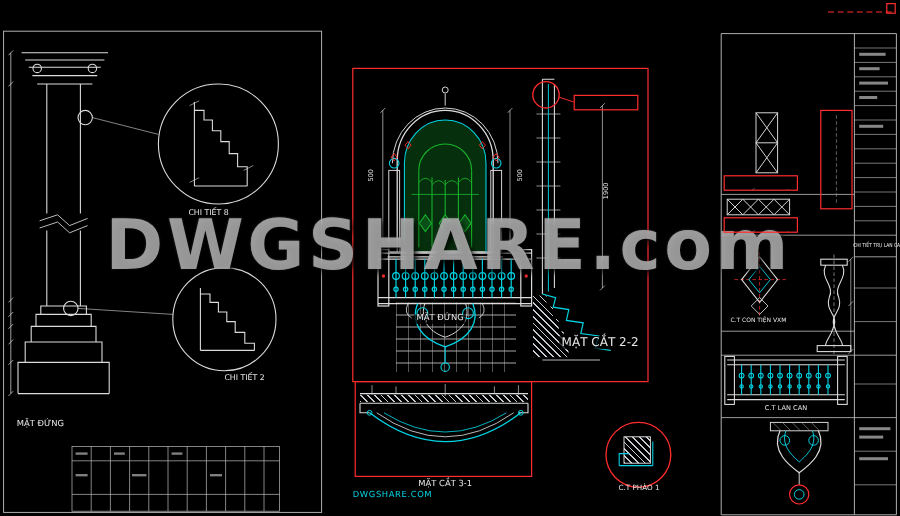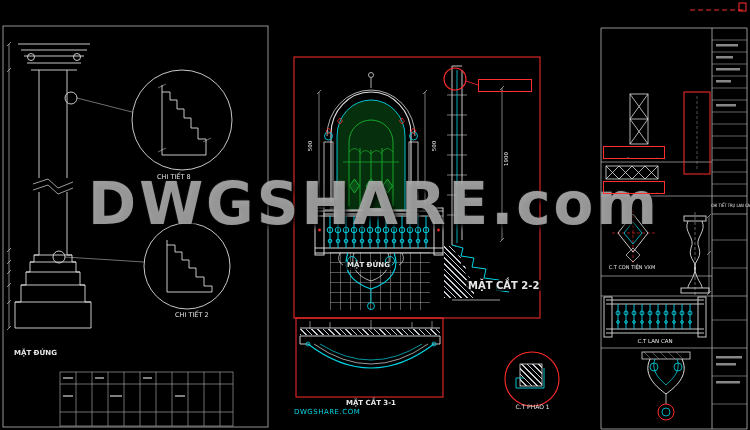--- a/index.html
+++ b/index.html
@@ -6,21 +6,21 @@
   #stage{position:relative;width:750px;height:430px;background:#000;overflow:hidden;
          font-family:"DejaVu Sans",sans-serif;}
   #linework{position:absolute;left:0;top:0;z-index:2;}
   .hatch{position:absolute;z-index:1;
          background:repeating-linear-gradient(45deg, rgba(210,216,222,0.95) 0 1px, transparent 1px 4px);}
   .grid{position:absolute;z-index:1;
         background:
           repeating-linear-gradient(to right, rgba(185,185,185,0.45) 0 1px, transparent 1px 10px),
           repeating-linear-gradient(to bottom, rgba(185,185,185,0.45) 0 1px, transparent 1px 10px);}
   .lbl{position:absolute;z-index:6;color:#e8e8e8;line-height:1.1;}
-  .lbl.bold{font-weight:bold;}
+  .lbl.bold{font-weight:normal;}
   .lbl.bg{background:rgba(0,0,0,0.75);padding:0 2px;}
   .center{text-align:center;}
   .cyan{color:#00d4e4;}
   .rot{transform:rotate(-90deg);transform-origin:center;}
   .callout{position:absolute;z-index:6;border:1px solid #ff2d2d;text-align:center;overflow:hidden;}
   .watermark{position:absolute;left:88px;top:170px;width:570px;z-index:5;text-align:center;
              font-size:58px;font-weight:bold;letter-spacing:3px;color:rgba(176,176,176,0.85);
              text-shadow:2px 3px 5px rgba(0,0,0,0.95), 0 0 2px rgba(255,255,255,0.25);}
 </style>
 </head>
@@ -272,21 +272,21 @@
     <g stroke="#ff2d2d" fill="none" stroke-width="1">
       <path d="M690 10 H746" stroke-dasharray="5 3"></path>
       <rect x="739" y="3" width="7" height="8"></rect>
     </g>
   </svg>
 
   <div class="watermark">DWGSHARE.com</div>
 
   <span class="lbl bold" style="left:14px;top:350px;font-size:7px;">MẶT ĐỨNG</span>
   <span class="lbl" style="left:157px;top:174px;font-size:6.5px;">CHI TIẾT 8</span>
-  <span class="lbl" style="left:160px;top:312px;font-size:6.5px;padding-left:15px;">CHI TIẾT 2</span>
+  <span class="lbl" style="left:172px;top:312px;font-size:6.5px;padding-left:15px;">CHI TIẾT 2</span>
 
   <span class="lbl bold bg" style="left:345px;top:262px;font-size:7px;">MẶT ĐỨNG</span>
   <span class="lbl bold bg" style="left:466px;top:280px;font-size:10px;">MẶT CẮT 2-2</span>
   <span class="lbl bold center" style="left:336px;top:400px;width:70px;font-size:7px;">MẶT CẮT 3-1</span>
   <span class="lbl cyan" style="left:294px;top:409px;font-size:7px;letter-spacing:0.5px;">DWGSHARE.COM</span>
   <span class="lbl center" style="left:505px;top:404px;width:55px;font-size:6px;">C.T PHÀO 1</span>
 
   <span class="lbl rot center" style="left:300px;top:143px;width:20px;font-size:5.5px;">500</span>
   <span class="lbl rot center" style="left:424px;top:143px;width:20px;font-size:5.5px;">500</span>
   <span class="lbl rot center" style="left:494px;top:156px;width:24px;font-size:5.5px;">1900</span>

